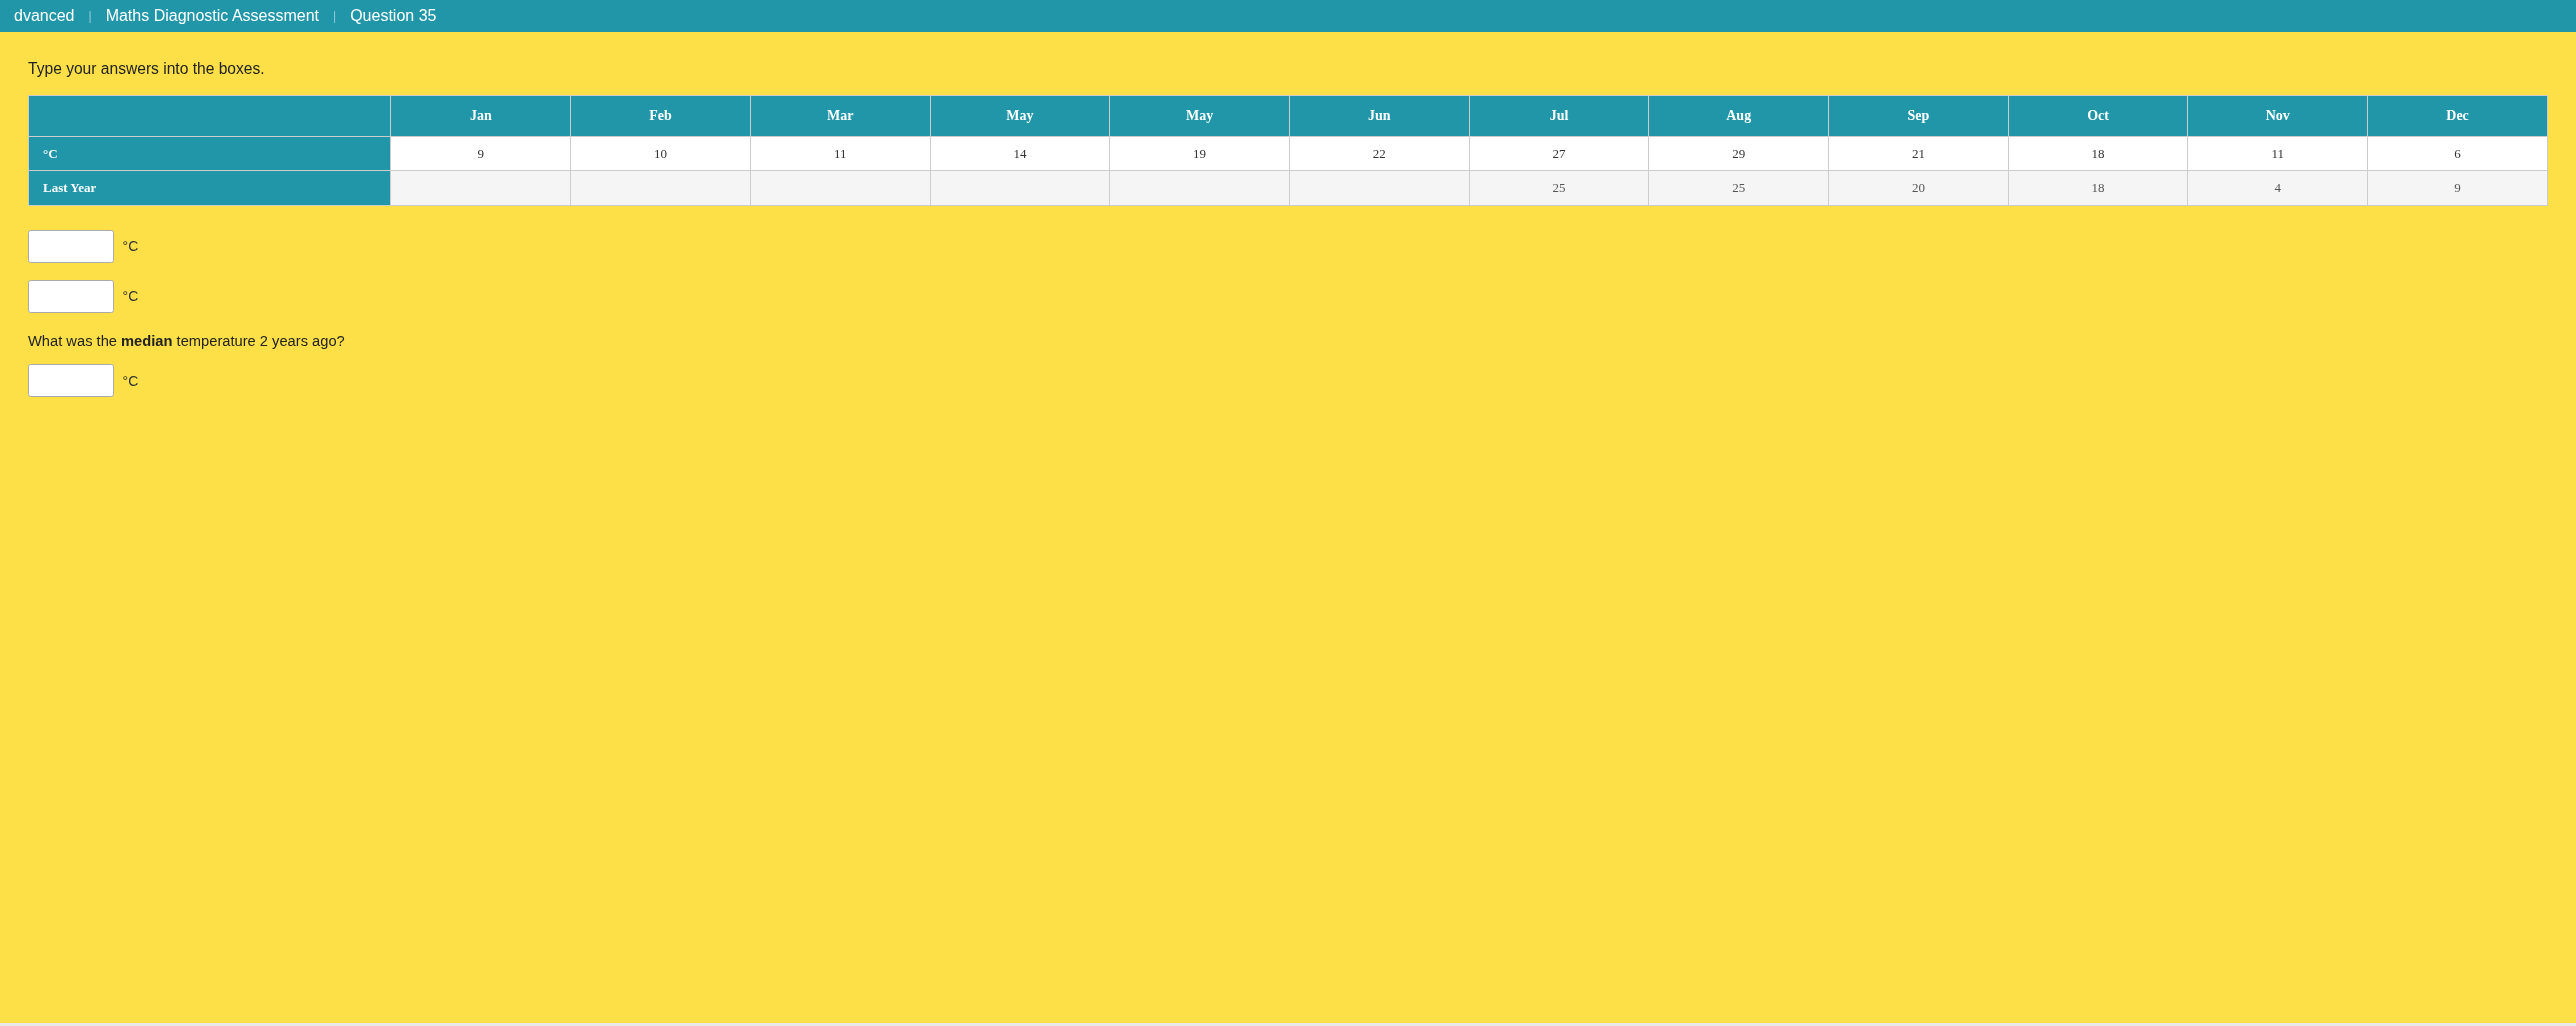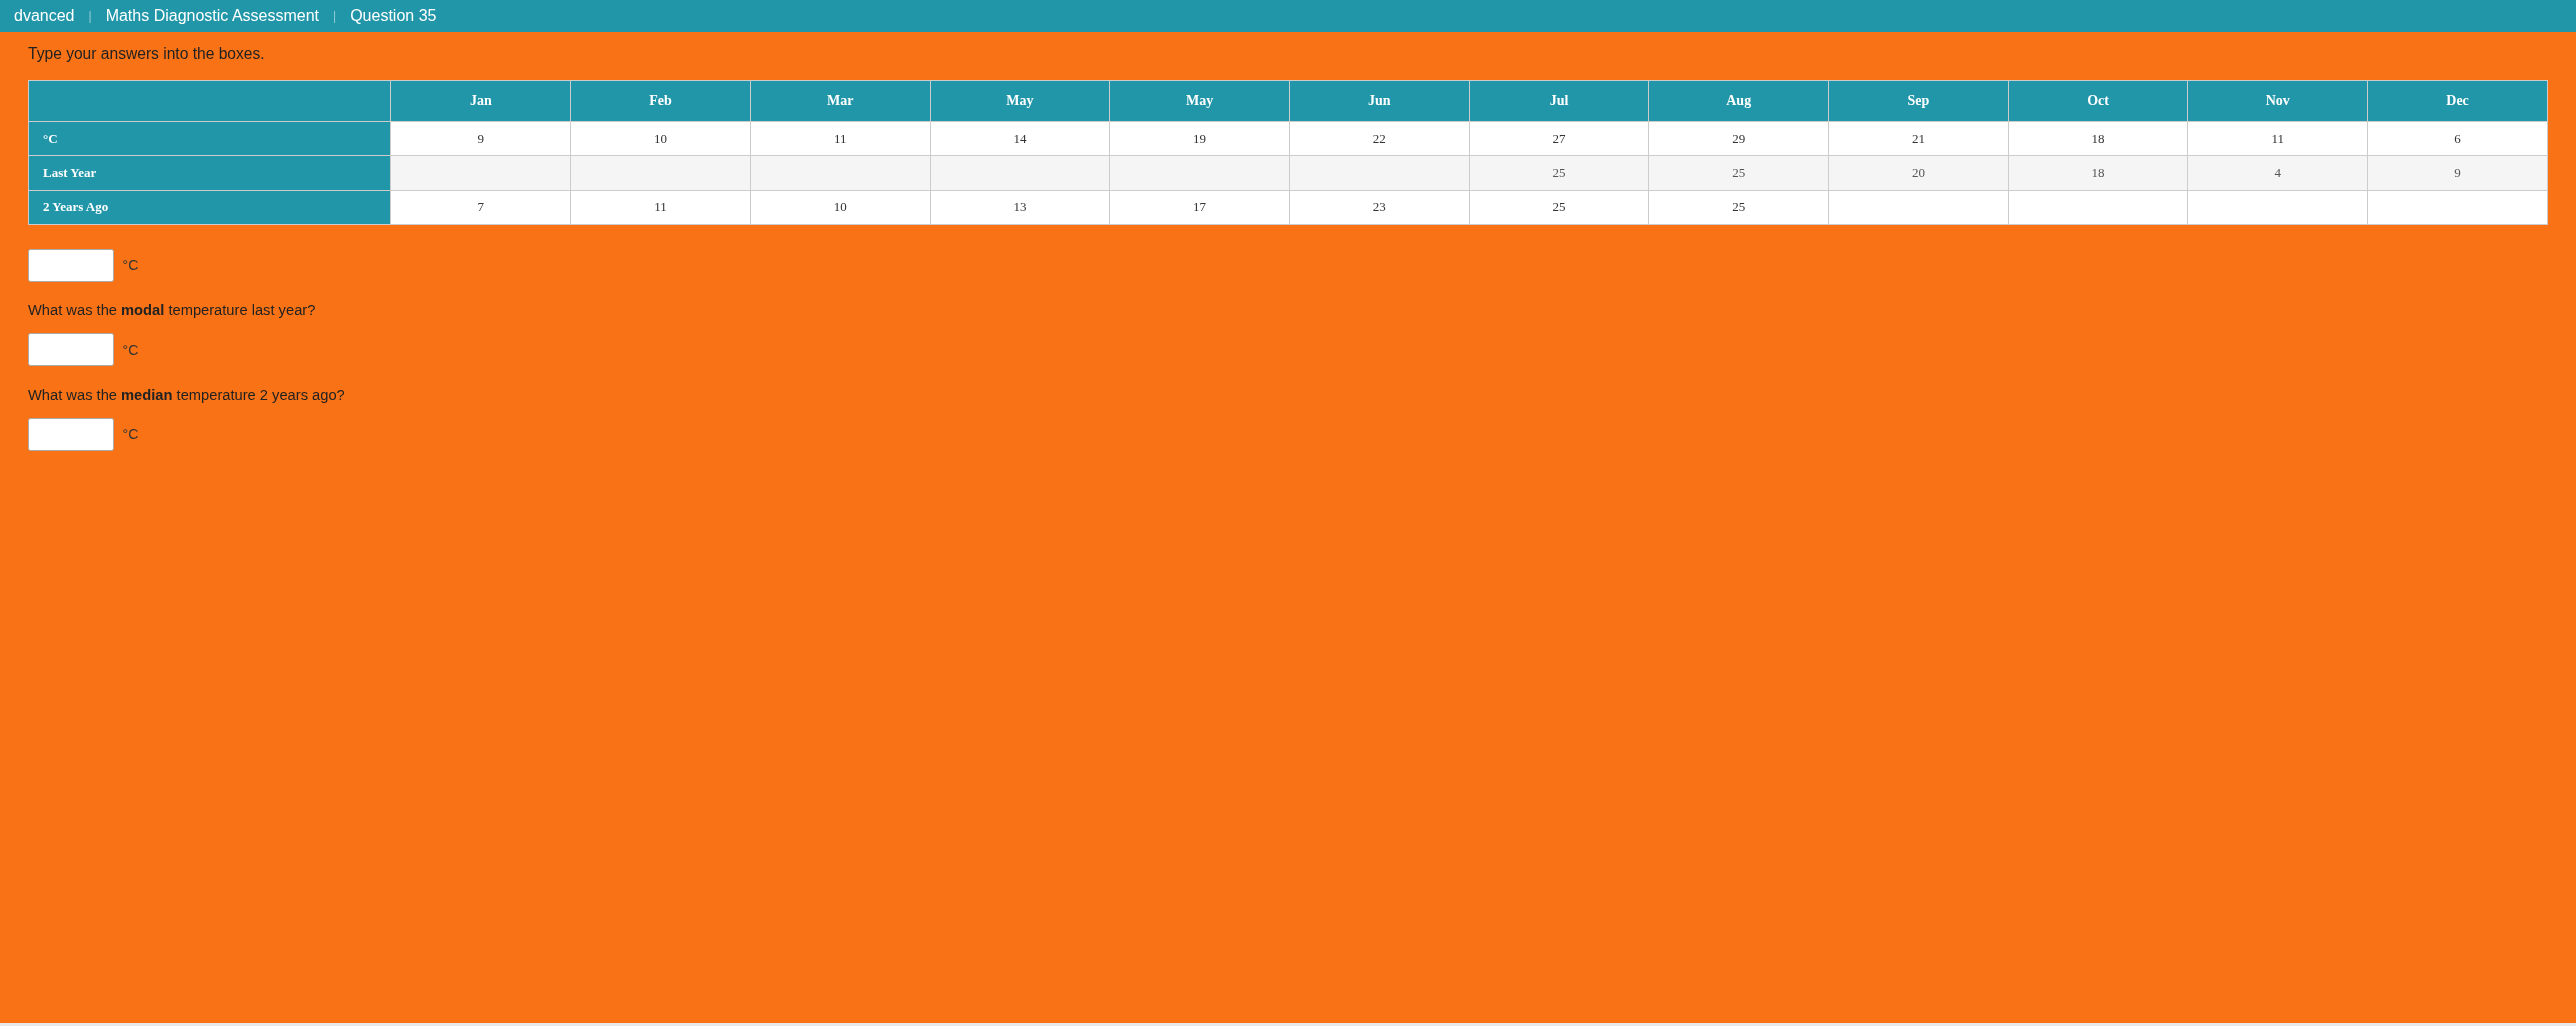--- a/index.html
+++ b/index.html
@@ -27,22 +27,22 @@
       color: white;
       font-size: 16px;
     }
 
     .top-bar-divider {
       color: rgba(255,255,255,0.5);
       font-size: 12px;
     }
 
     .main-content {
-      padding: 13px 28px;
-      background-color: #f97316;
+      padding: 28px 28px;
+      background-color: #fde047;
       min-height: calc(100vh - 35px);
     }
 
     .instructions {
       font-size: 15.6px;
       margin-bottom: 17.3px;
       color: #222;
     }
 
     .table-container {
@@ -200,47 +200,29 @@
           <td class="data-cell-alt"></td>
           <td class="data-cell-alt"></td>
           <td class="data-cell-alt">25</td>
           <td class="data-cell-alt">25</td>
           <td class="data-cell-alt">20</td>
           <td class="data-cell-alt">18</td>
           <td class="data-cell-alt">4</td>
           <td class="data-cell-alt">9</td>
         </tr>
 
-        <tr>
-          <td class="row-label-cell">2 Years Ago</td>
-          <td class="data-cell">7</td>
-          <td class="data-cell">11</td>
-          <td class="data-cell">10</td>
-          <td class="data-cell">13</td>
-          <td class="data-cell">17</td>
-          <td class="data-cell">23</td>
-          <td class="data-cell">25</td>
-          <td class="data-cell">25</td>
-          <td class="data-cell"></td>
-          <td class="data-cell"></td>
-          <td class="data-cell"></td>
-          <td class="data-cell"></td>
-        </tr>
       </tbody>
     </table>
   </div>
 
   <div class="answer-row">
     <input type="text" class="answer-input" style="">
     <span class="unit-label">°C</span>
   </div>
 
-  <p class="sub-question">
-    <span>What was the </span><b>modal</b><span> temperature last year?</span>
-  </p>
   <div class="answer-row">
     <input type="text" class="answer-input" style="">
     <span class="unit-label">°C</span>
   </div>
 
   <p class="sub-question">
     <span>What was the </span><b>median</b><span> temperature 2 years ago?</span>
   </p>
   <div class="answer-row">
     <input type="text" class="answer-input" style="">

